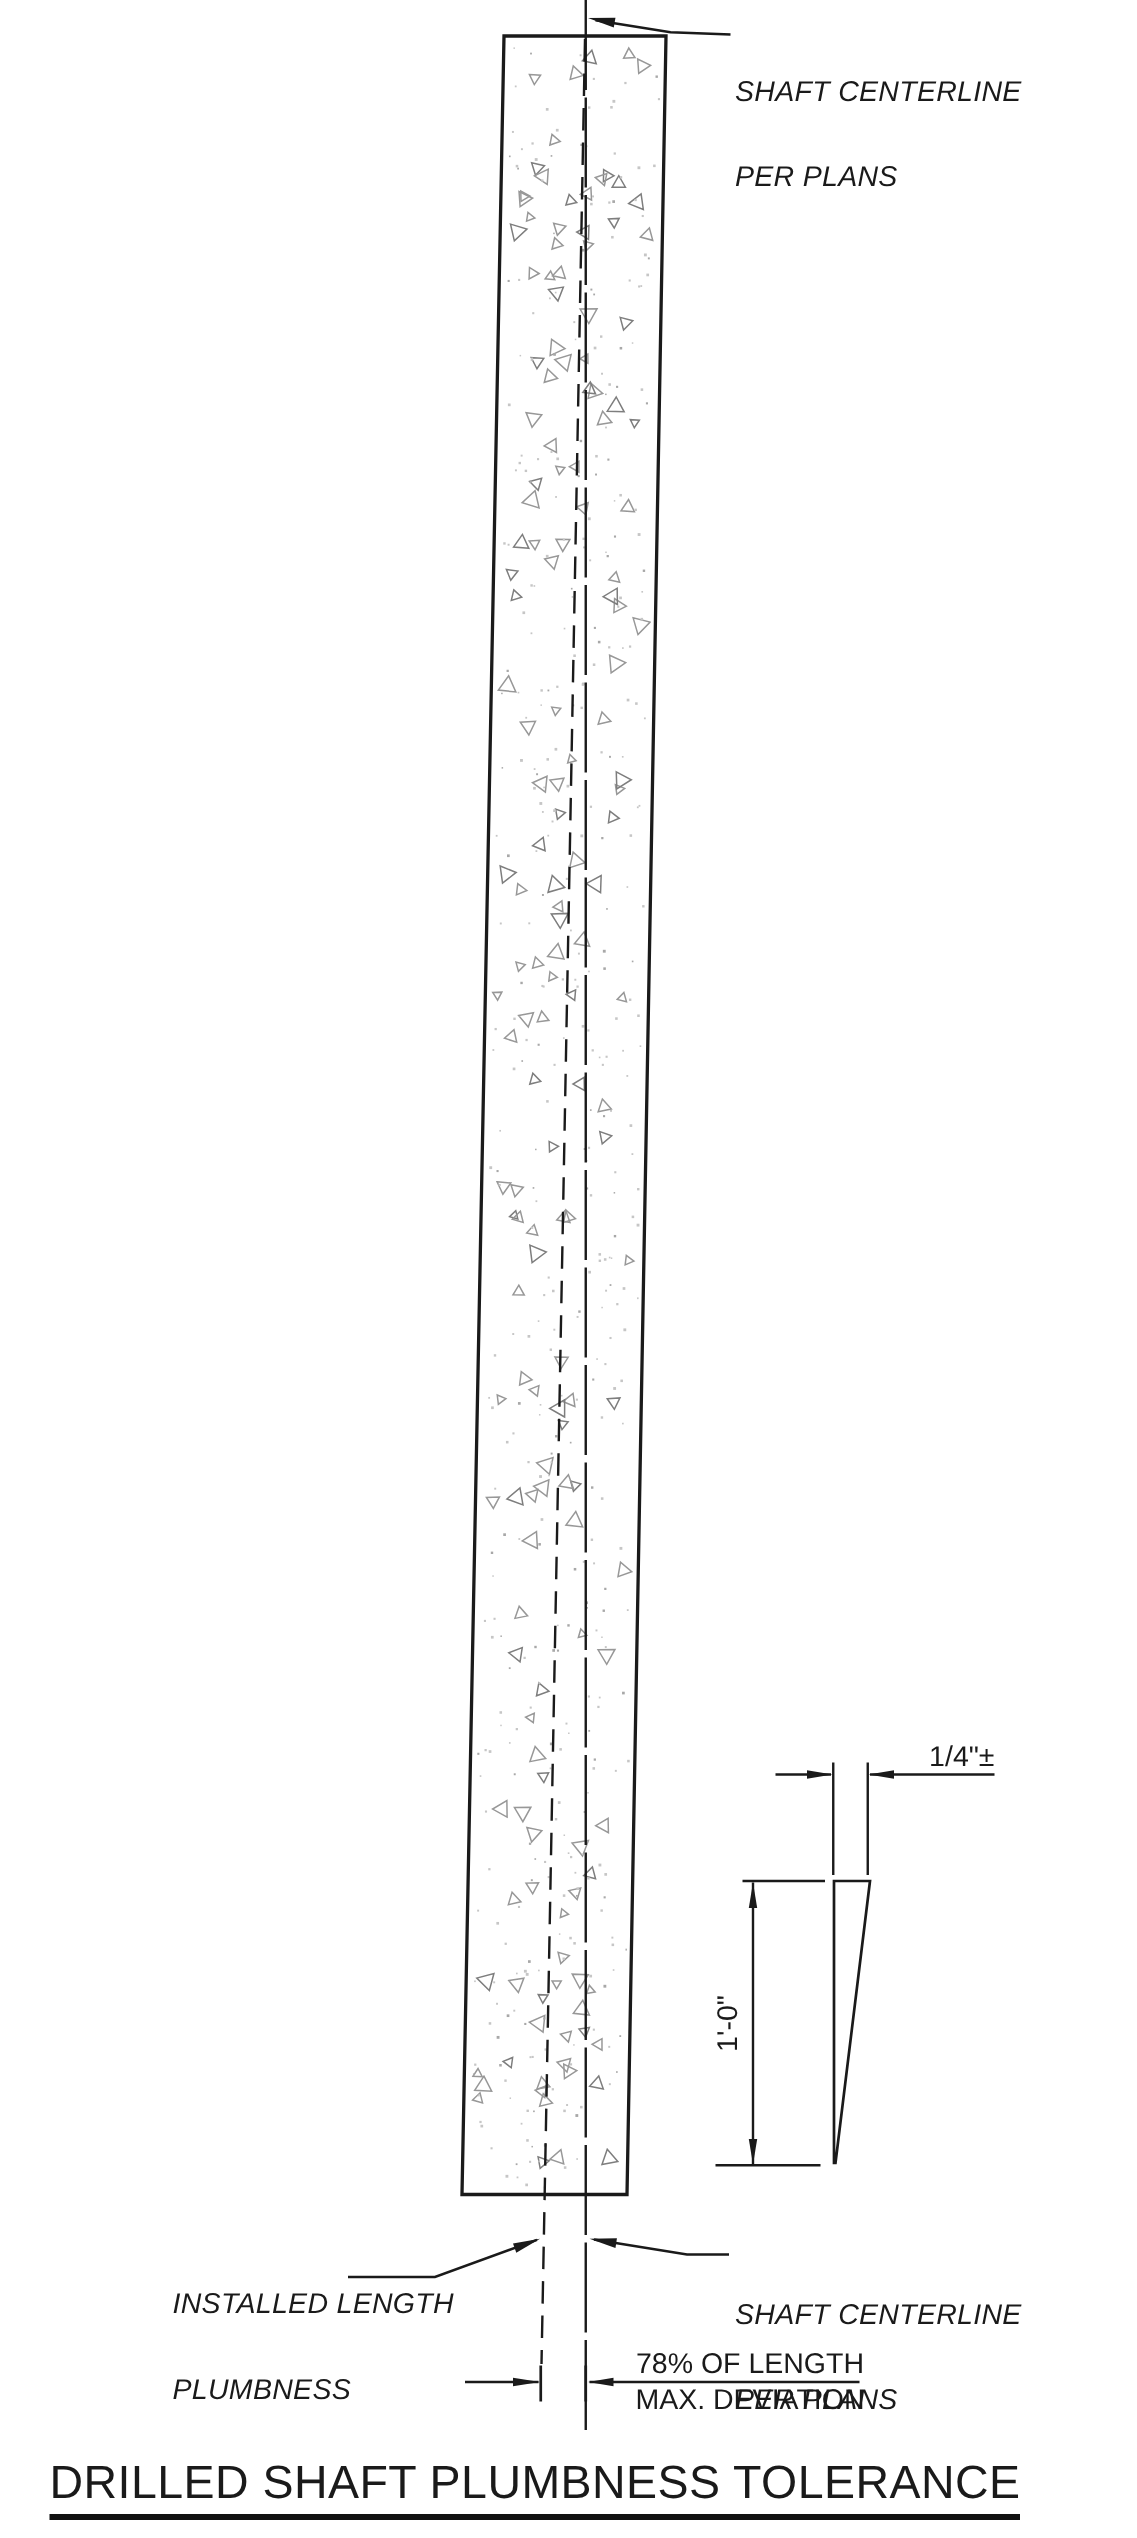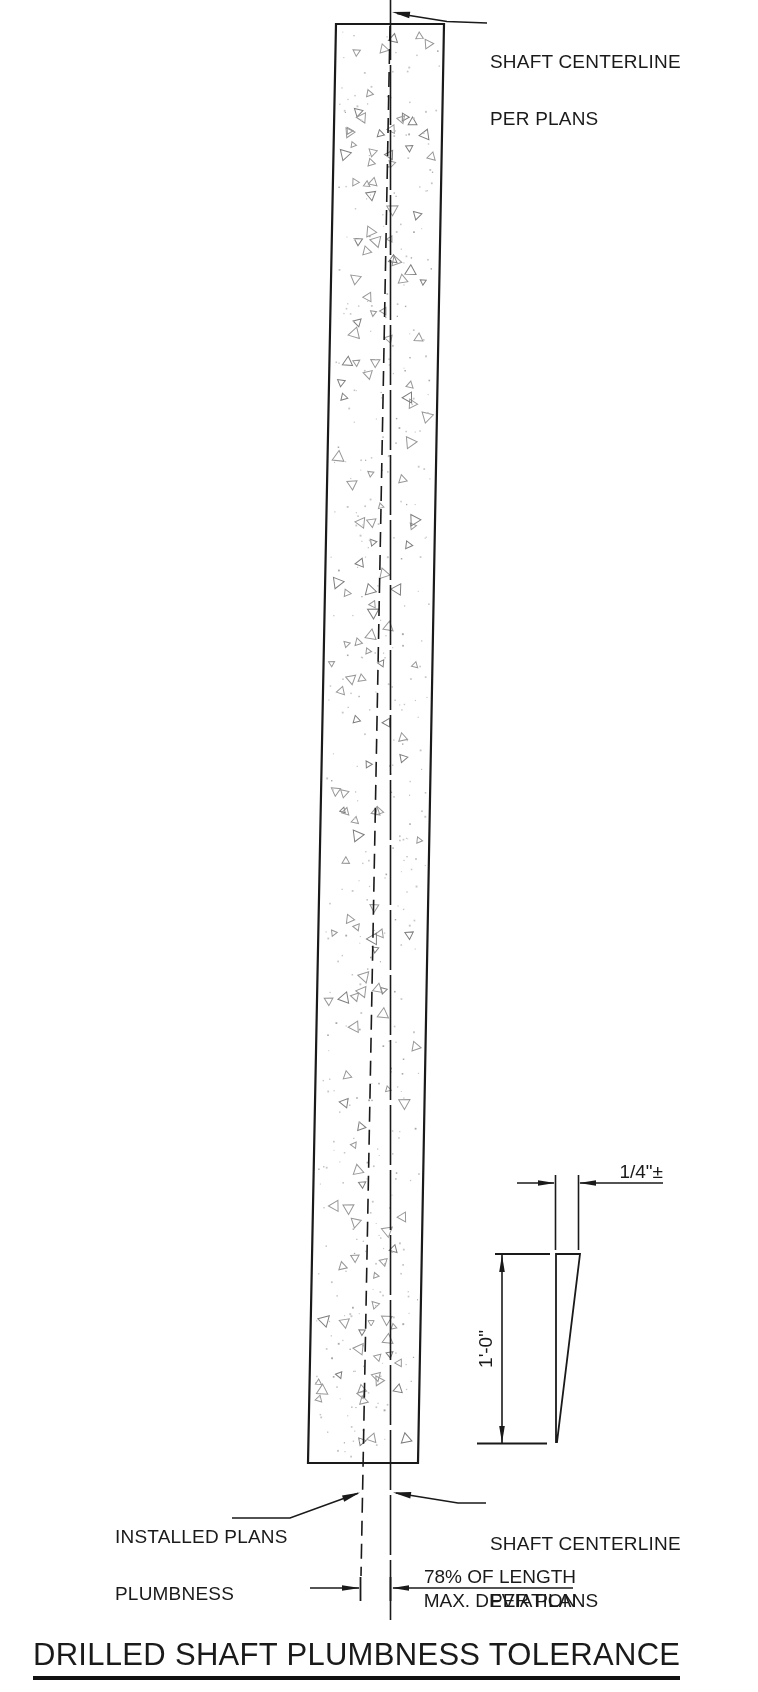--- a/index.html
+++ b/index.html
@@ -12,20 +12,21 @@
     overflow:hidden;
   }
   svg{position:absolute;left:0;top:0;}
   .lbl{
     position:absolute;
     font-size:19px;
     line-height:19px;
     white-space:pre;
     color:#1a1a1a;
     letter-spacing:0.2px;
+    font-style:italic;
   }
   .lbl div{height:19px;}
   .dim-note{position:absolute;font-size:19px;white-space:nowrap;color:#1a1a1a;}
   .rotated{
     position:absolute;
     font-size:19px;
     white-space:nowrap;
     transform:translate(-50%,-50%) rotate(-90deg);
     transform-origin:center center;
   }
@@ -678,21 +679,21 @@
 
     <polygon points="556,1254 580,1254 557,1442 556,1442" fill="#ffffff" stroke="#1a1a1a" stroke-width="1.8"></polygon>
   </svg>
 
   <div class="lbl" style="left:490px;top:14px;">
     <div>SHAFT CENTERLINE</div>
     <div>PER PLANS</div>
   </div>
 
   <div class="lbl" style="left:115px;top:1489px;">
-    <div>INSTALLED PLANS</div>
+    <div>INSTALLED LENGTH</div>
     <div>PLUMBNESS</div>
   </div>
 
   <div class="lbl" style="left:490px;top:1496px;">
     <div>SHAFT CENTERLINE</div>
     <div>PER PLANS</div>
   </div>
 
   <div class="dim-note right" style="left:593px;top:1161px;width:70px;">1/4"±</div>
 

